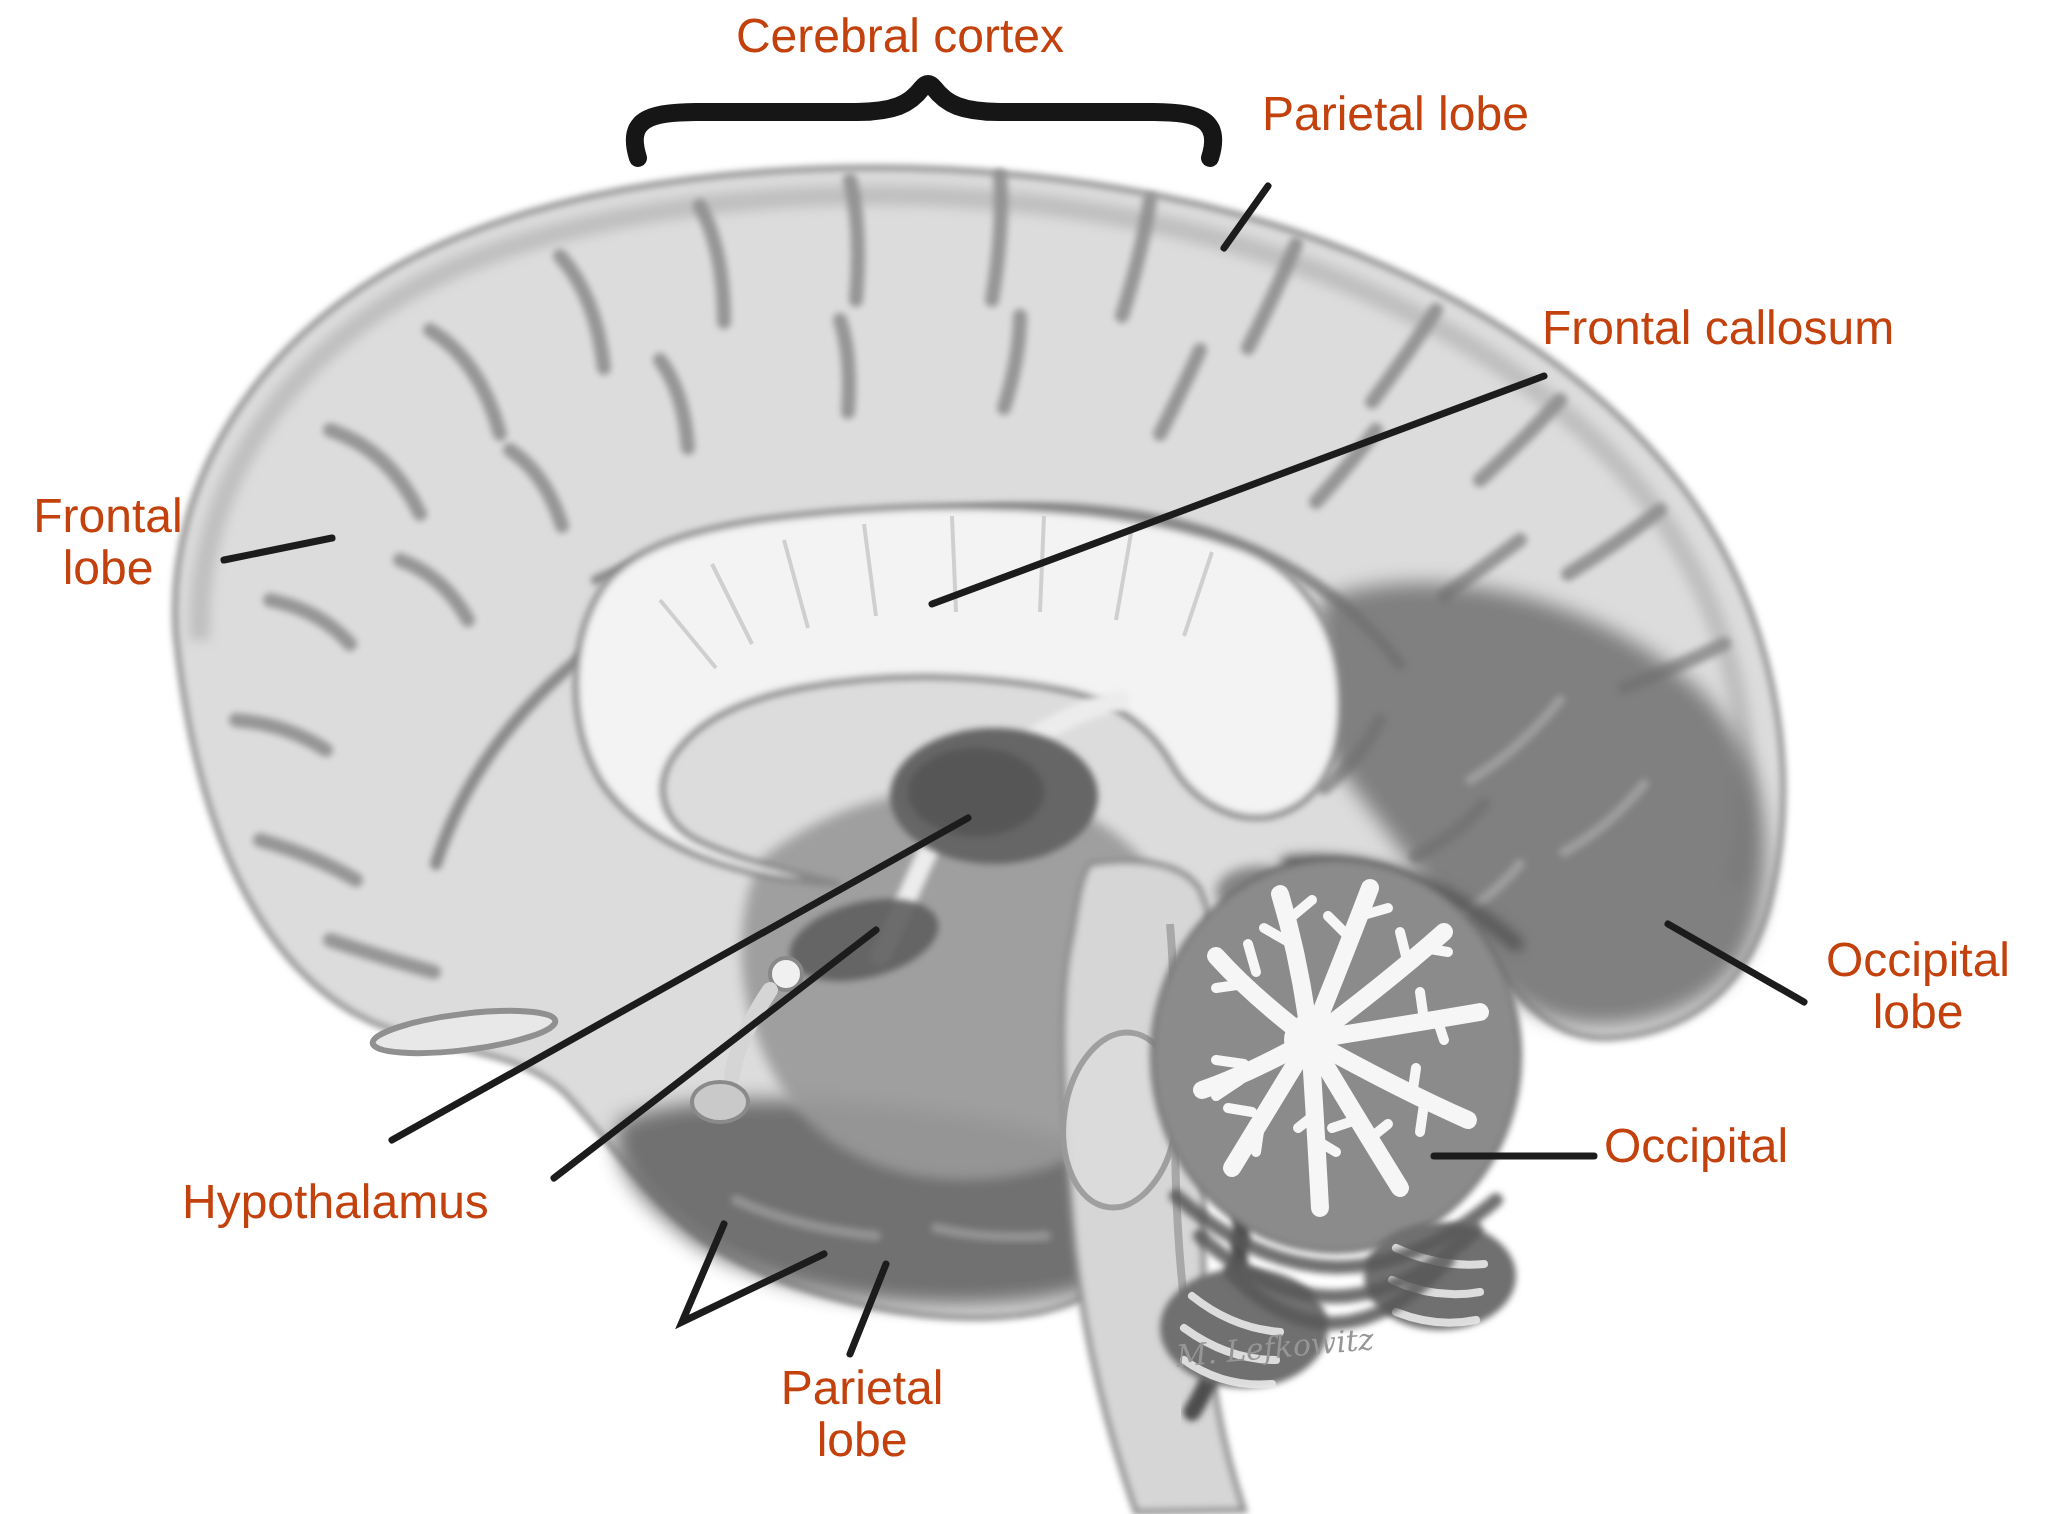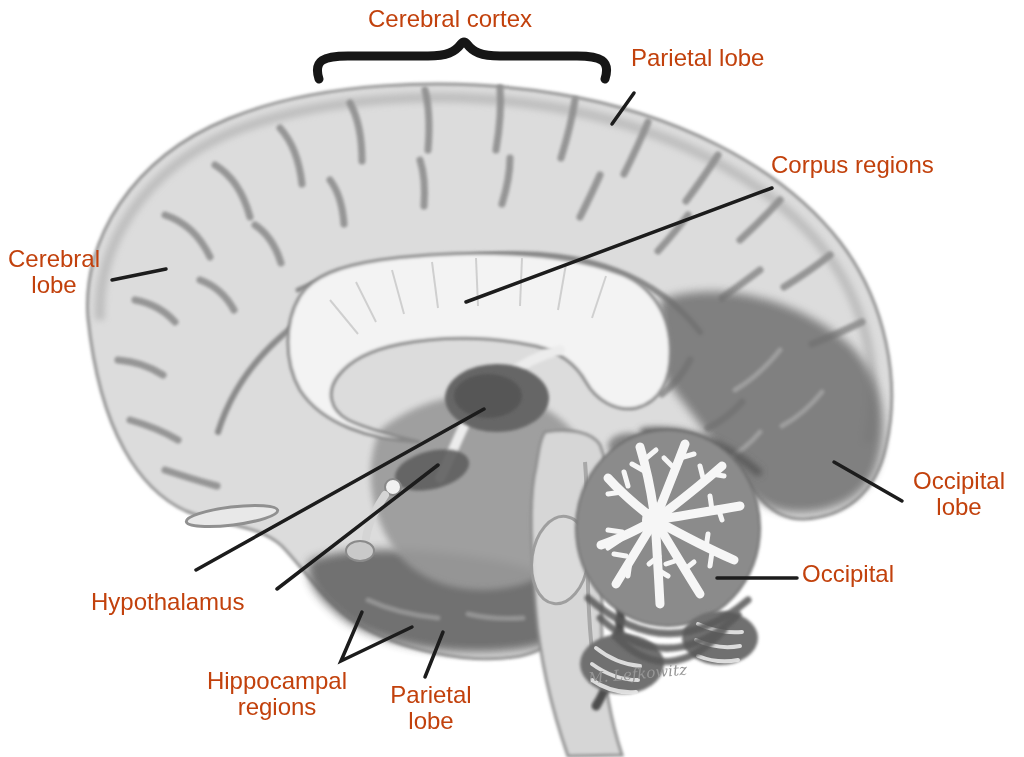--- a/index.html
+++ b/index.html
@@ -226,29 +226,28 @@
       <line x1="277" y1="589" x2="438" y2="465"></line>
       <polyline points="362,612 341,661 412,627"></polyline>
       <line x1="425" y1="677" x2="443" y2="632"></line>
     </g>
   </svg>
 
   <div class="lbl" style="left:310px;top:6px;width:280px;text-align:center;">Cerebral cortex</div>
 
   <div class="lbl" style="left:631px;top:45px;">Parietal lobe</div>
 
-  <div class="lbl" style="left:771px;top:152px;">Corpus regions</div>
-
-  <div class="lbl wrap" style="left:6px;top:246px;width:96px;">Cerebral lobe</div>
+  <div class="lbl" style="left:771px;top:152px;">Frontal callosum</div>
+
+  <div class="lbl wrap" style="left:6px;top:246px;width:96px;">Frontal lobe</div>
 
   <div class="lbl wrap" style="left:900px;top:468px;width:118px;">Occipital lobe</div>
 
   <div class="lbl" style="left:802px;top:561px;">Occipital</div>
 
 
   <div class="lbl" style="left:91px;top:589px;text-align:center;">Hypothalamus</div>
 
-  <div class="lbl wrap" style="left:188px;top:668px;width:178px;">Hippocampal regions</div>
 
   <div class="lbl wrap" style="left:368px;top:682px;width:126px;">Parietal lobe</div>
 
   <div class="sig">M. Lefkowitz</div>
 </div>
 
 </body></html>

